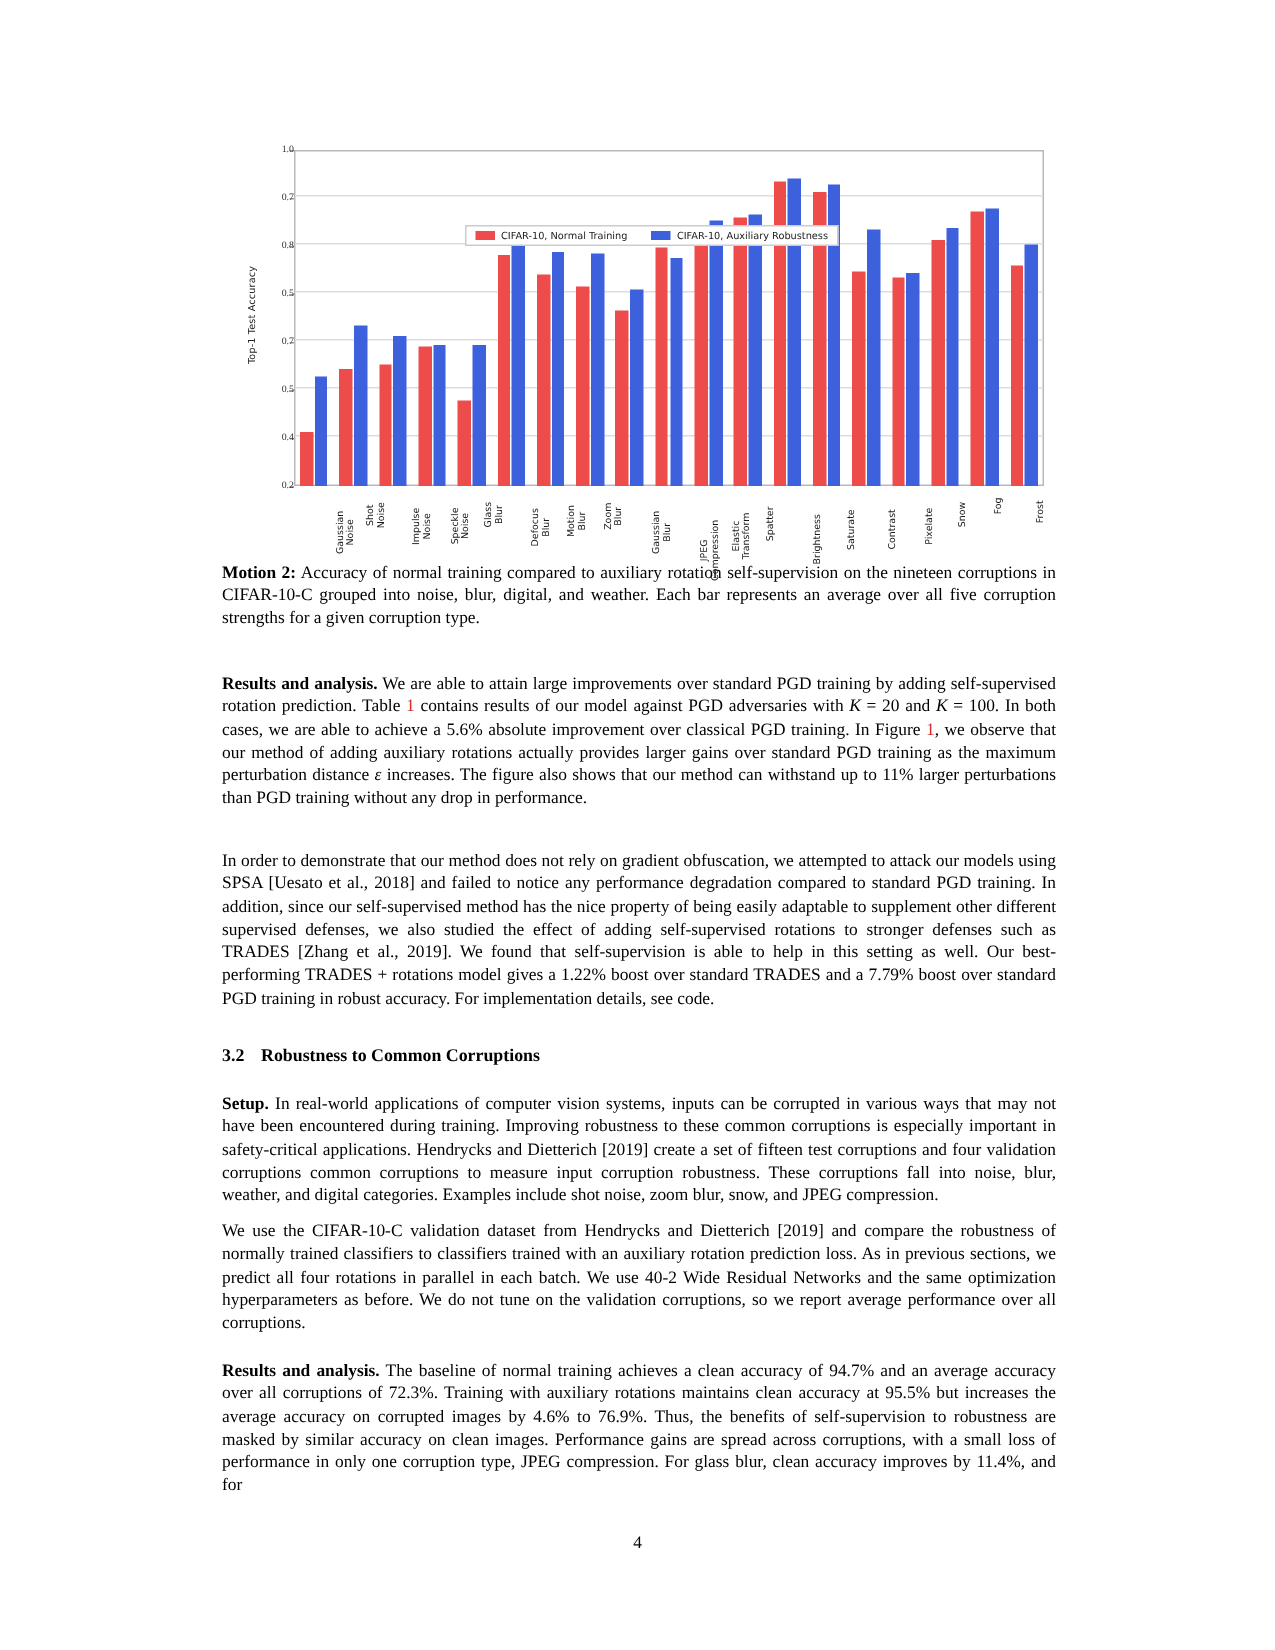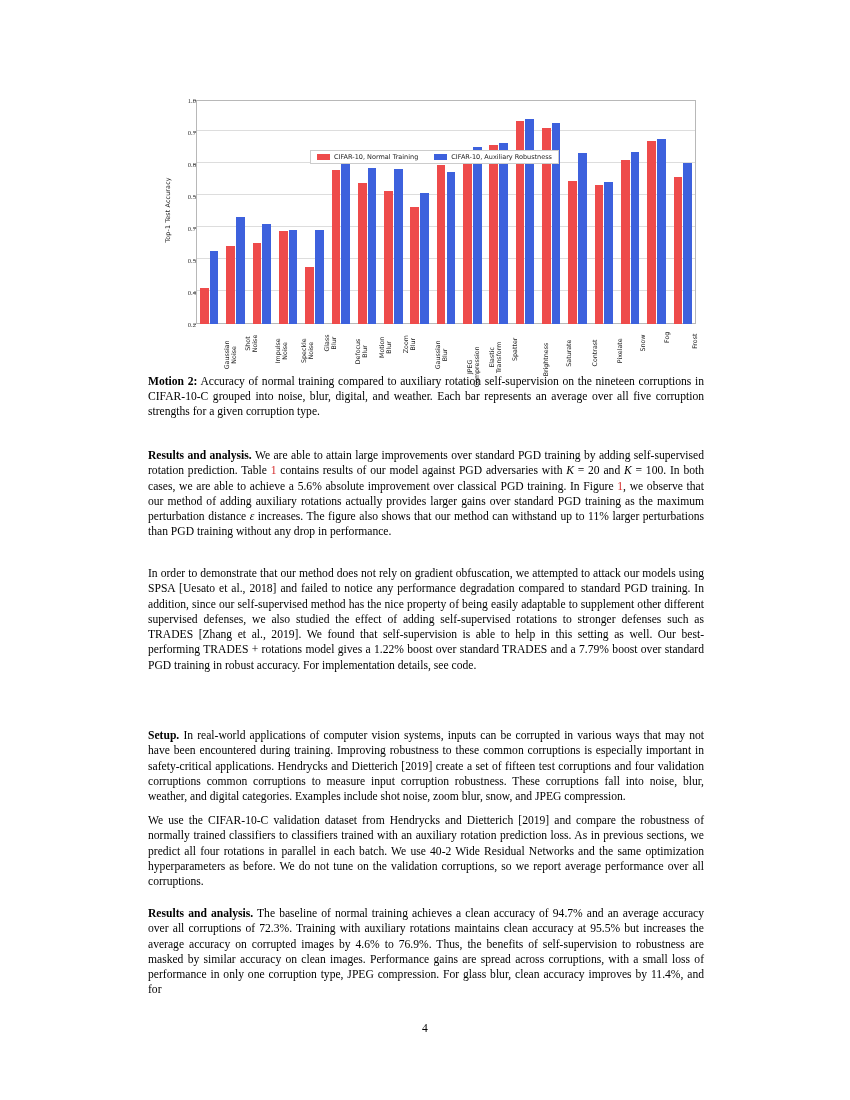--- a/index.html
+++ b/index.html
@@ -384,20 +384,23 @@
   <div class="caption">
     <span class="bold">Motion 2:</span><span> Accuracy of normal training compared to auxiliary rotation self-supervision on the nineteen corruptions in CIFAR-10-C grouped into noise, blur, digital, and weather. Each bar represents an average over all five corruption strengths for a given corruption type.</span>
   </div>
 
   <div class="body-block p1">
     <b>Results and analysis.</b><span id="p1-body"><span> We are able to attain large improvements over standard PGD training by adding self-supervised rotation prediction. Table </span><span class="ref">1</span><span> contains results of our model against PGD adversaries with </span><span class="mathit">K</span><span> = 20 and </span><span class="mathit">K</span><span> = 100. In both cases, we are able to achieve a 5.6% absolute improvement over classical PGD training. In Figure </span><span class="ref">1</span><span>, we observe that our method of adding auxiliary rotations actually provides larger gains over standard PGD training as the maximum perturbation distance </span><span class="mathit">ε</span><span> increases. The figure also shows that our method can withstand up to 11% larger perturbations than PGD training without any drop in performance.</span></span>
   </div>
 
   <div class="body-block p2">In order to demonstrate that our method does not rely on gradient obfuscation, we attempted to attack our models using SPSA [Uesato et al., 2018] and failed to notice any performance degradation compared to standard PGD training. In addition, since our self-supervised method has the nice property of being easily adaptable to supplement other different supervised defenses, we also studied the effect of adding self-supervised rotations to stronger defenses such as TRADES [Zhang et al., 2019]. We found that self-supervision is able to help in this setting as well. Our best-performing TRADES + rotations model gives a 1.22% boost over standard TRADES and a 7.79% boost over standard PGD training in robust accuracy. For implementation details, see code.</div>
 
+  <div class="body-block sec">
+    <span class="sec-num">3.2</span><span>Robustness to Common Corruptions</span>
+  </div>
 
   <div class="body-block p3">
     <b>Setup.</b><span> In real-world applications of computer vision systems, inputs can be corrupted in various ways that may not have been encountered during training. Improving robustness to these common corruptions is especially important in safety-critical applications. Hendrycks and Dietterich [2019] create a set of fifteen test corruptions and four validation corruptions common corruptions to measure input corruption robustness. These corruptions fall into noise, blur, weather, and digital categories. Examples include shot noise, zoom blur, snow, and JPEG compression.</span>
   </div>
 
   <div class="body-block p4">We use the CIFAR-10-C validation dataset from Hendrycks and Dietterich [2019] and compare the robustness of normally trained classifiers to classifiers trained with an auxiliary rotation prediction loss. As in previous sections, we predict all four rotations in parallel in each batch. We use 40-2 Wide Residual Networks and the same optimization hyperparameters as before. We do not tune on the validation corruptions, so we report average performance over all corruptions.</div>
 
   <div class="body-block p5">
     <b>Results and analysis.</b><span> The baseline of normal training achieves a clean accuracy of 94.7% and an average accuracy over all corruptions of 72.3%. Training with auxiliary rotations maintains clean accuracy at 95.5% but increases the average accuracy on corrupted images by 4.6% to 76.9%. Thus, the benefits of self-supervision to robustness are masked by similar accuracy on clean images. Performance gains are spread across corruptions, with a small loss of performance in only one corruption type, JPEG compression. For glass blur, clean accuracy improves by 11.4%, and for</span>
   </div>

